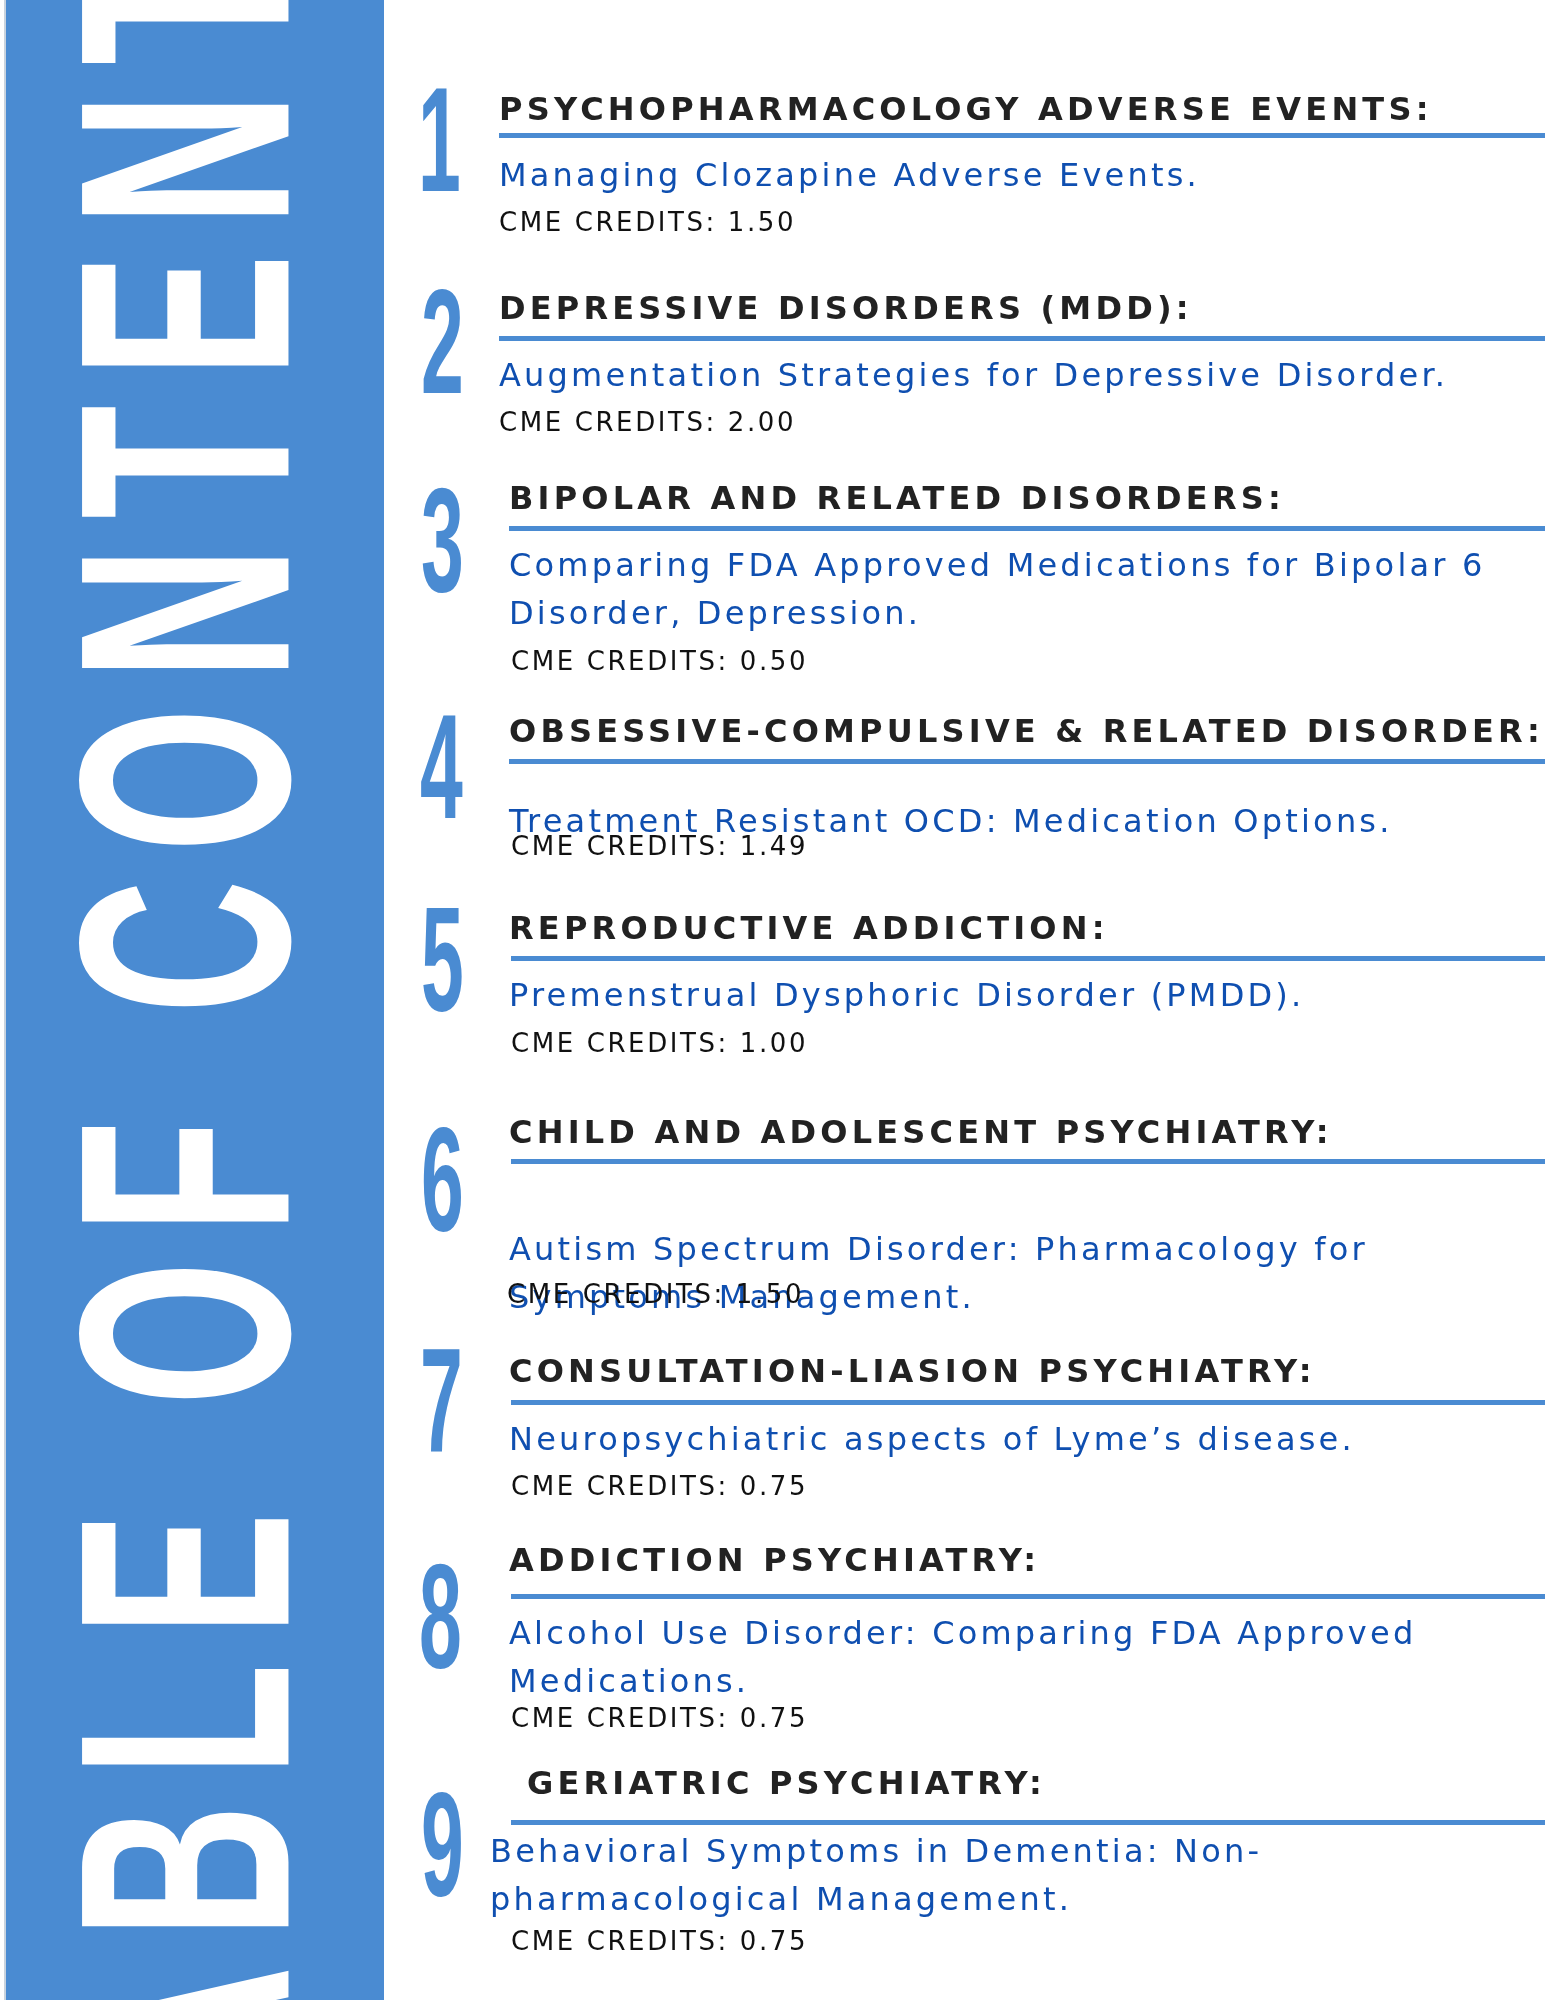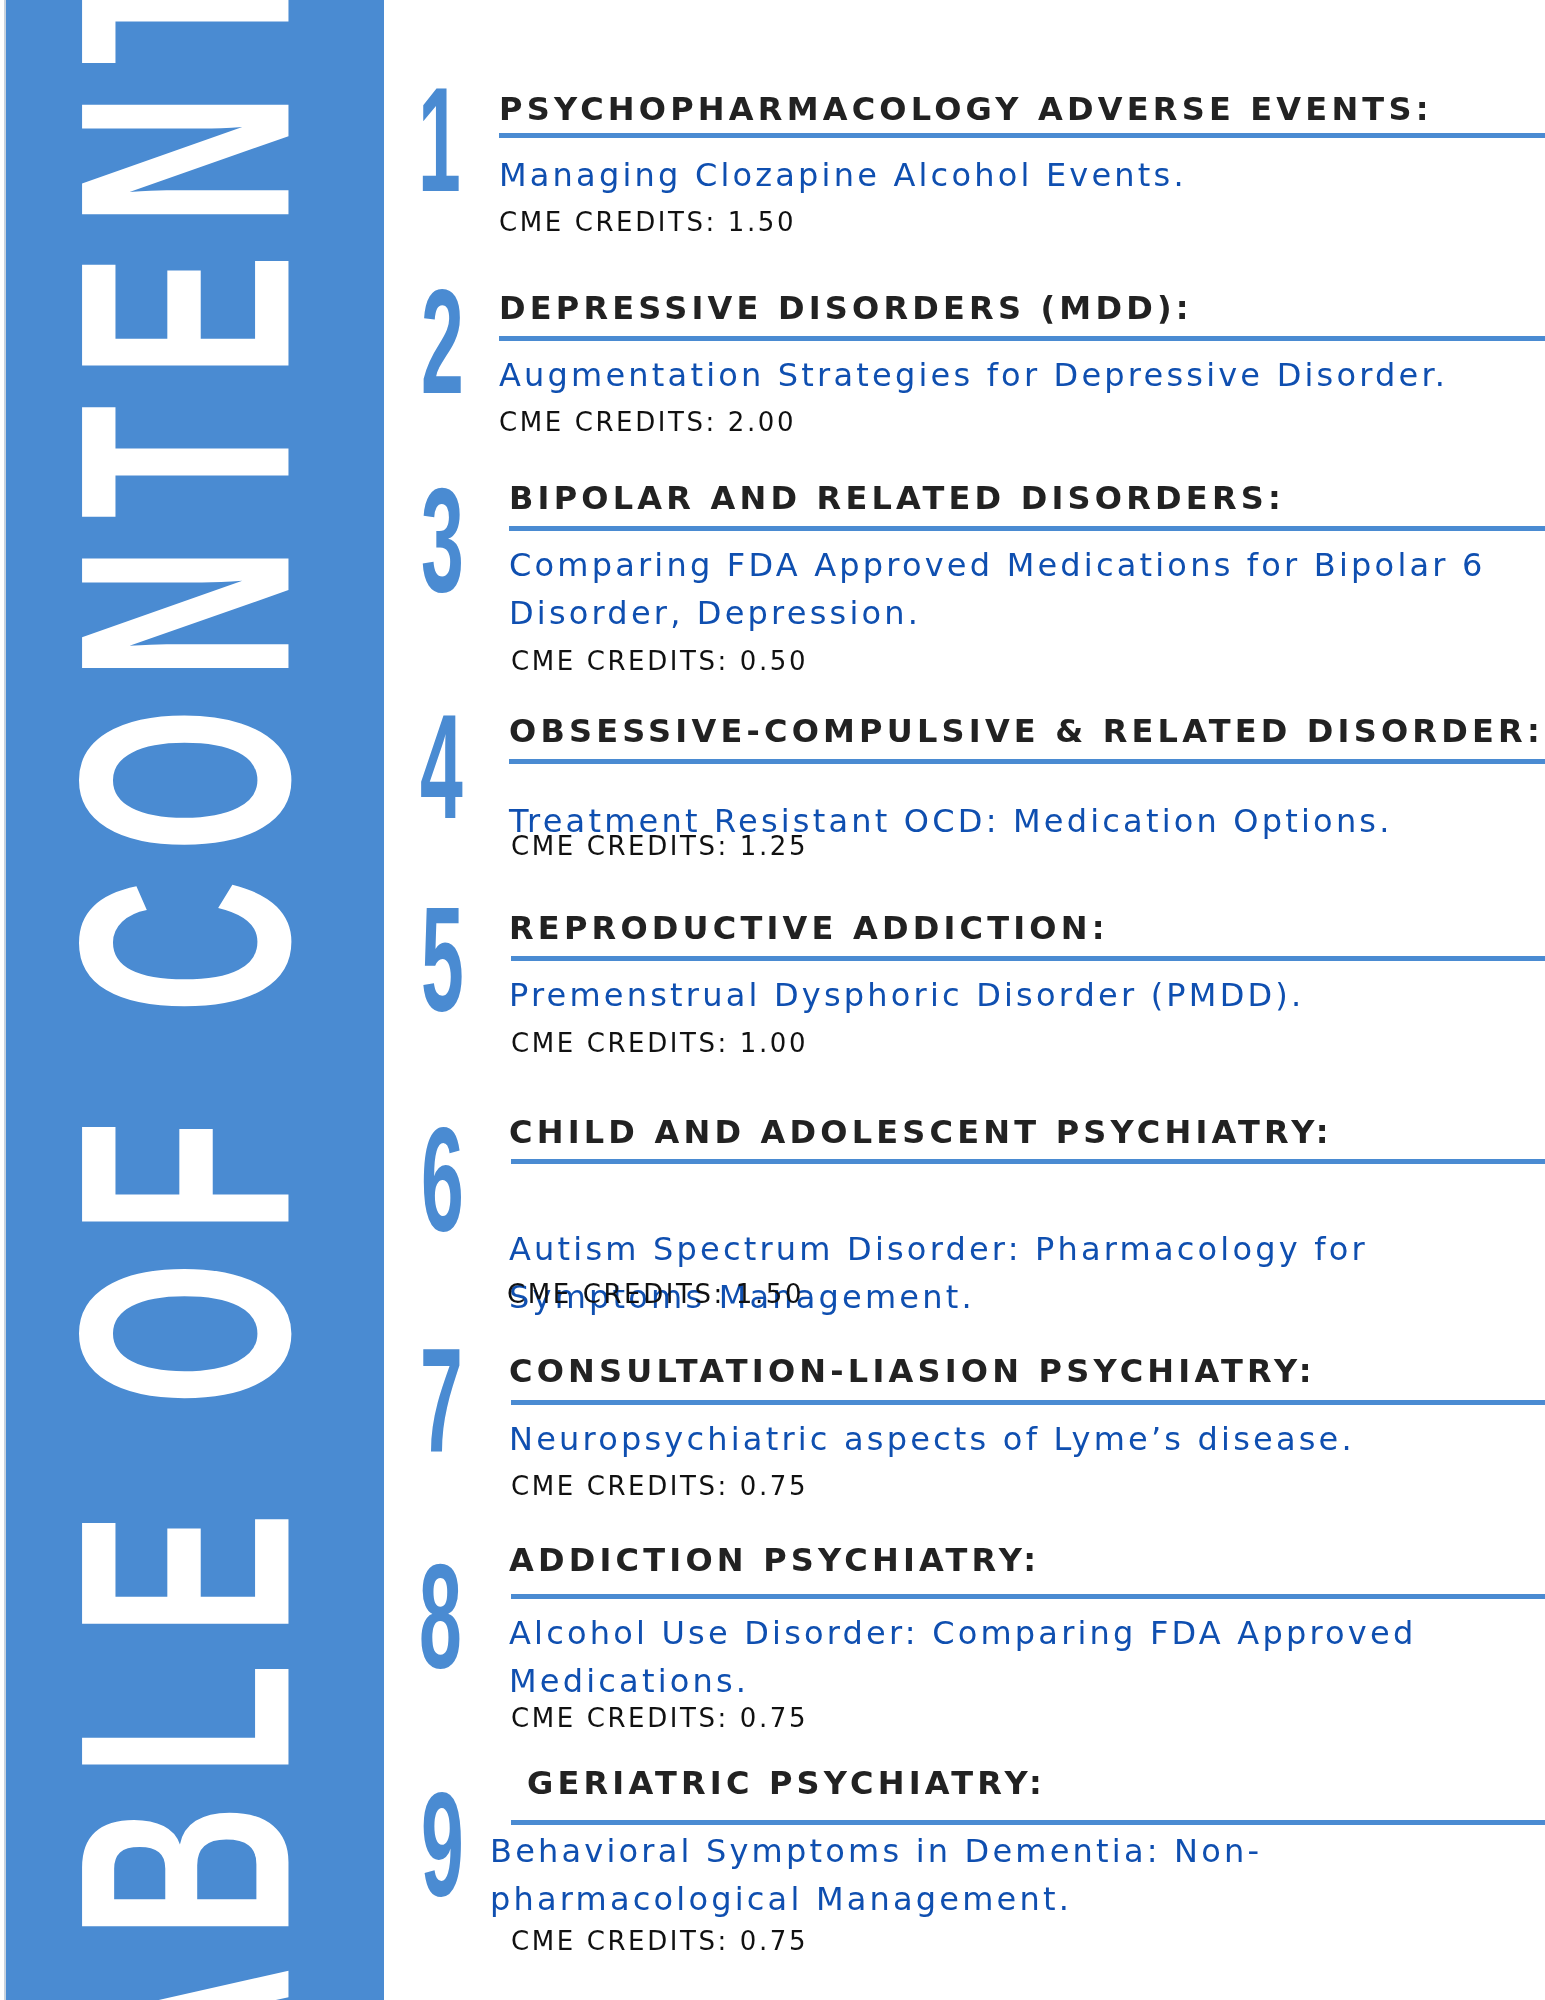--- a/index.html
+++ b/index.html
@@ -86,21 +86,21 @@
     <div class="sidebar-title-text">
       <span class="sidebar-title-inner">TABLE OF CONTENTS</span>
     </div>
   </div>
 </div>
 
 <div class="entry" style="top:0;">
   <div class="num" style="left:418px; top:66px;">1</div>
   <div class="heading" style="left:499px; top:93px;">PSYCHOPHARMACOLOGY ADVERSE EVENTS:</div>
   <div class="rule" style="left:499px; top:133px;"></div>
-  <div class="subtitle" style="left:499px; top:151px;">Managing Clozapine Alcohol Events.</div>
+  <div class="subtitle" style="left:499px; top:151px;">Managing Clozapine Adverse Events.</div>
   <div class="credits" style="left:499px; top:209px;">CME CREDITS: 1.50</div>
 </div>
 
 <div class="entry" style="top:0;">
   <div class="num" style="left:421px; top:268px;">2</div>
   <div class="heading" style="left:499px; top:292px;">DEPRESSIVE DISORDERS (MDD):</div>
   <div class="rule" style="left:499px; top:336px;"></div>
   <div class="subtitle" style="left:499px; top:351px;">Augmentation Strategies for Depressive Disorder.</div>
   <div class="credits" style="left:499px; top:409px;">CME CREDITS: 2.00</div>
 </div>
@@ -112,21 +112,21 @@
   <div class="subtitle" style="left:509px; top:541px;">Comparing FDA Approved Medications for Bipolar 6
 Disorder, Depression.</div>
   <div class="credits" style="left:511px; top:648px;">CME CREDITS: 0.50</div>
 </div>
 
 <div class="entry" style="top:0;">
   <div class="num" style="left:420px; top:693px;">4</div>
   <div class="heading" style="left:509px; top:715px;">OBSESSIVE-COMPULSIVE &amp; RELATED DISORDER:</div>
   <div class="rule" style="left:509px; top:759px;"></div>
   <div class="subtitle" style="left:509px; top:774px;margin-top:23px;">Treatment Resistant OCD: Medication Options.</div>
-  <div class="credits" style="left:511px; top:833px;">CME CREDITS: 1.25</div>
+  <div class="credits" style="left:511px; top:833px;">CME CREDITS: 1.49</div>
 </div>
 
 <div class="entry" style="top:0;">
   <div class="num" style="left:421px; top:886px;">5</div>
   <div class="heading" style="left:509px; top:912px;">REPRODUCTIVE ADDICTION:</div>
   <div class="rule" style="left:511px; top:956px;"></div>
   <div class="subtitle" style="left:509px; top:971px;text-align:right;">Premenstrual Dysphoric Disorder (PMDD).</div>
   <div class="credits" style="left:511px; top:1030px;">CME CREDITS: 1.00</div>
 </div>
 

